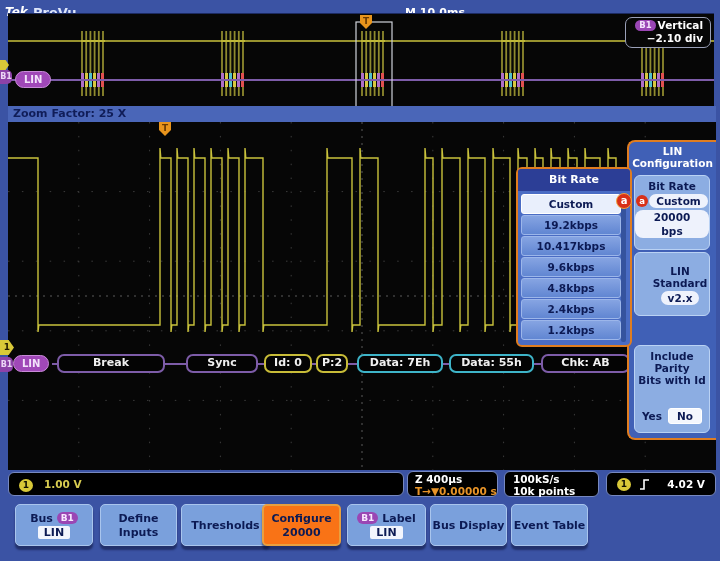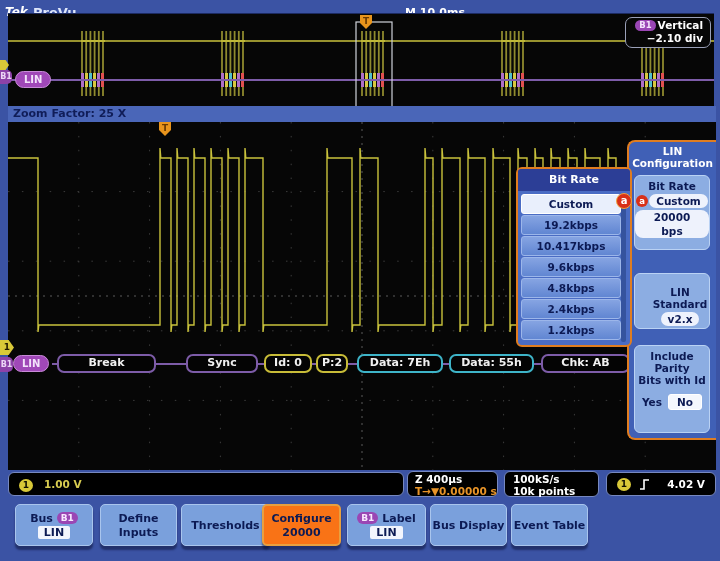--- a/index.html
+++ b/index.html
@@ -61,21 +61,21 @@
 
   
   .side-panel { position:absolute; left:627px; top:140px; width:89px; height:300px; background:#4060b6;
                 border:2px solid #e07d20; border-right:none; border-radius:8px 0 0 8px; z-index:9; }
   .panel-title { color:#fff; font-weight:bold; font-size:10.5px; text-align:center; margin-top:3px; line-height:12px; }
   .panel-btn { position:absolute; left:5px; width:76px; background:#8cade2; border:1px solid #bad2f4;
                border-radius:6px; color:#0c1a54; font-weight:bold; font-size:10.5px; text-align:center; padding-top:4px; }
   .pill { display:inline-block; background:#eef2fc; border-radius:8px; padding:0 7px; line-height:14px; margin-top:2px; }
   .mini-knob { display:inline-block; width:12px; height:12px; background:#d83018; border-radius:50%;
                color:#fff; font-size:8.5px; line-height:12px; text-align:center; vertical-align:1px; margin-right:1px; }
-  .yn-row { display:flex; justify-content:space-around; align-items:center; margin:8px 4px 0 4px; }
+  .yn-row { display:flex; justify-content:space-around; align-items:center; margin:22px 4px 0 4px; }
   .no-box { background:#f4f7fd; border:1px solid #fff; border-radius:3px; padding:1px 8px; }
 
   
   .readout { position:absolute; background:#000; border:1px solid #7688c0; border-radius:6px;
              color:#fff; font-weight:bold; font-size:10.5px; }
   .ch-circle { display:inline-block; width:14px; height:13px; background:#d8c838; border-radius:50%;
                color:#101000; font-size:9px; font-weight:bold; text-align:center; line-height:13px; }
   .ro-ch1 { left:8px; top:472px; width:396px; height:24px; line-height:22px; padding-left:10px; color:#d8cc50; }
   .ro-zoom { left:407px; top:471px; width:91px; height:26px; padding:1px 0 0 7px; line-height:12px; }
   .ro-zoom .pos-line { color:#e89428; }
@@ -224,21 +224,21 @@
         </g>
         <line x1="44" y1="242" x2="624" y2="242" stroke="#7d5ca8" stroke-width="2"></line>
         <path d="M 0,36 L 30,36 L 30,210 L 30.8,203 L 152,203 L 152,26 L 152.8,36 L 163,36 L 163,210 L 163.8,203 L 169,203 L 169,26 L 169.8,36 L 180,36 L 180,210 L 180.8,203 L 186,203 L 186,26 L 186.8,36 L 197,36 L 197,210 L 197.8,203 L 203,203 L 203,26 L 203.8,36 L 214,36 L 214,210 L 214.8,203 L 220,203 L 220,26 L 220.8,36 L 231,36 L 231,210 L 231.8,203 L 237,203 L 237,26 L 237.8,36 L 255,36 L 255,210 L 255.8,203 L 319,203 L 319,26 L 319.8,36 L 344,36 L 344,210 L 344.8,203 L 352,203 L 352,26 L 352.8,36 L 370,36 L 370,210 L 370.8,203 L 417,203 L 417,26 L 417.8,36 L 425,36 L 425,210 L 425.8,203 L 434,203 L 434,26 L 434.8,36 L 452,36 L 452,210 L 452.8,203 L 460,203 L 460,26 L 460.8,36 L 477,36 L 477,210 L 477.8,203 L 485,203 L 485,26 L 485.8,36 L 502,36 L 502,210 L 502.8,203 L 510,203 L 510,26 L 510.8,36 L 519,36 L 519,210 L 519.8,203 L 527,203 L 527,26 L 527.8,36 L 535,36 L 535,210 L 535.8,203 L 543,203 L 543,26 L 543.8,36 L 552,36 L 552,210 L 552.8,203 L 560,203 L 560,26 L 560.8,36 L 569,36 L 569,210 L 569.8,203 L 577,203 L 577,26 L 577.8,36 L 592,36 L 592,210 L 592.8,203 L 600,203 L 600,26 L 600.8,36 L 608,36 L 608,210 L 608.8,203 L 622,203 L 622,26 L 622.8,36 L 624,36" fill="none" stroke="#c9c23c" stroke-width="1.4" stroke-linejoin="miter"></path>
         <g>
           <polygon points="151,0 163,0 163,8 157,14 151,8" fill="#e8941c"></polygon>
           <text x="157" y="9" font-size="9" font-weight="bold" fill="#6a3a00" text-anchor="middle">T</text>
         </g>
       </svg>
     <div class="lin-oval" style="left:5px; top:233px;">LIN</div>
     <div id="decode-row">
-        <div class="decode-box purple" style="left: 49px; width: 99px; border-color: rgb(125, 92, 168);">Break</div>
+        <div class="decode-box purple" style="left: 49px; width: 108px; border-color: rgb(125, 92, 168);">Break</div>
         <div class="decode-box purple" style="left: 178px; width: 72px; border-color: rgb(125, 92, 168);">Sync</div>
         <div class="decode-box yellow" style="left: 256px; width: 48px; border-color: rgb(200, 188, 56);">Id: 0</div>
         <div class="decode-box yellow" style="left: 308px; width: 32px; border-color: rgb(200, 188, 56);">P:2</div>
         <div class="decode-box cyan" style="left: 349px; width: 86px; border-color: rgb(62, 180, 200);">Data: 7Eh</div>
         <div class="decode-box cyan" style="left: 441px; width: 85px; border-color: rgb(62, 180, 200);">Data: 55h</div>
         <div class="decode-box purple" style="left: 533px; width: 89px; border-color: rgb(125, 92, 168);">Chk: AB</div>
       </div>
     <div class="decode-endtick" style="left:621px;"></div>
   </div>
   <div class="edge-pent" style="top:340px; width:14px; height:15px; line-height:15px;">1</div>
@@ -262,21 +262,21 @@
   <div class="side-panel">
     <div class="panel-title">
       <span>LIN</span><br>
       <span>Configuration</span>
     </div>
     <div class="panel-btn" style="top:33px; height:75px;">
       <div>Bit Rate</div>
       <div><span class="mini-knob">a</span><span class="pill">Custom</span></div>
       <div><span class="pill">20000 bps</span></div>
     </div>
-    <div class="panel-btn" style="top:131px; height:56px; padding-top:12px;padding-left:16px;">
+    <div class="panel-btn" style="top:110px; height:64px; padding-top:12px;padding-left:16px;">
       <div>LIN Standard</div>
       <div><span class="pill">v2.x</span></div>
     </div>
     <div class="panel-btn" style="top:203px; height:88px;">
       <div>
         <span>Include Parity</span><br>
         <span>Bits with Id</span>
       </div>
       <div class="yn-row">
         <span>Yes</span>

